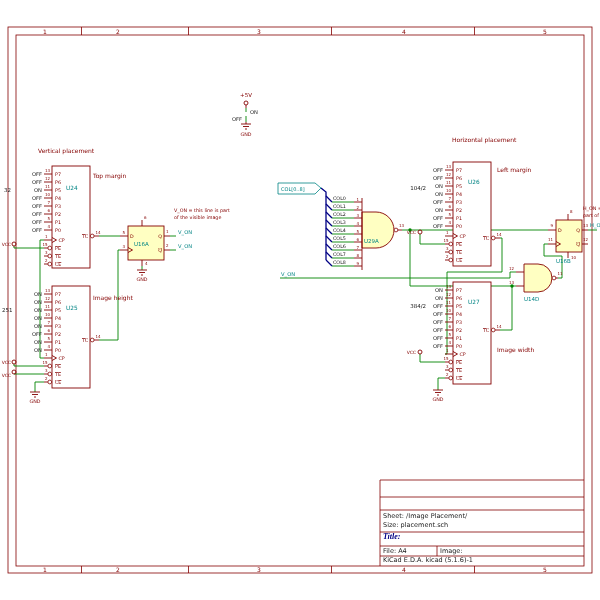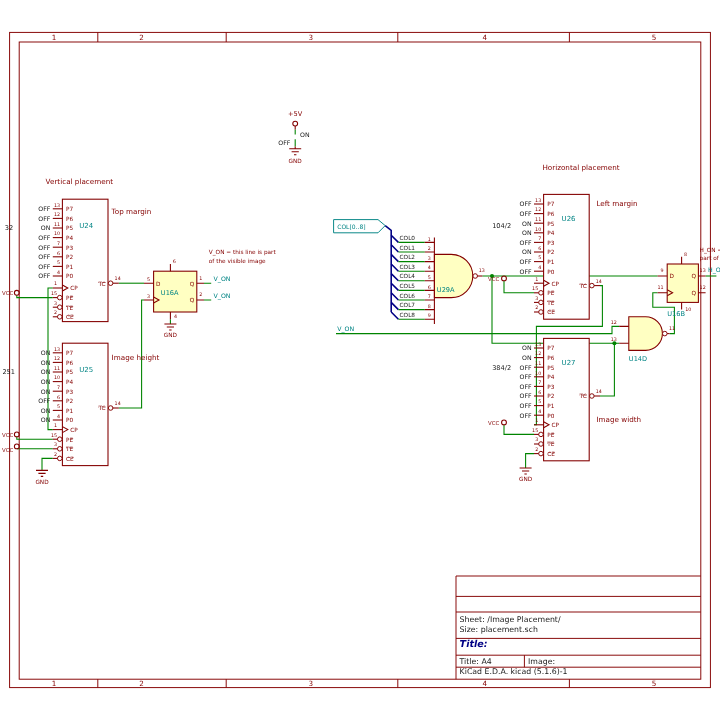--- a/index.html
+++ b/index.html
@@ -12,21 +12,21 @@
   .s-frame{stroke:#840000;stroke-width:0.8;fill:none}
   .s-red{stroke:#840000;stroke-width:0.9;fill:none}
   .s-green{stroke:#008400;stroke-width:0.9;fill:none}
   .s-blue{stroke:#000084;stroke-width:1.3;fill:none}
   .f-body{fill:#FFFFC2;stroke:#840000;stroke-width:0.9}
   .f-white{fill:#ffffff;stroke:#840000;stroke-width:0.9}
   .f-bubble{fill:#ffffff;stroke:#840000;stroke-width:0.8}
   .dot{fill:#008400}
   .tb{position:absolute;left:380px;top:510px;width:204px;height:56px;font-size:6.5px;color:#1a1a1a;}
   .tb>div{position:absolute;white-space:nowrap;}
-  .tb-title{color:#000084;font-weight:bold;font-style:italic;font-size:8px;}
+  .tb-title{color:#000084;font-weight:bold;font-style:italic;font-size:8px;font-family:Liberation Serif, serif;}
 </style>
 </head>
 <body>
 
 <div id="stage">
 <svg id="schematic" width="600" height="600" viewBox="0 0 600 600">
 
   <g>
     <rect class="s-frame" x="8" y="27" width="584" height="546"></rect>
     <rect class="s-frame" x="16" y="35" width="568" height="531"></rect>
@@ -435,17 +435,17 @@
         <text x="416" y="354" font-size="4.5" class="c-red" text-anchor="end">VCC</text>
         <text x="35" y="403" font-size="4.8" class="c-red" text-anchor="middle">GND</text>
         <text x="438" y="401" font-size="4.8" class="c-red" text-anchor="middle">GND</text>
       </g>
 </svg>
 
 <div class="tb">
   <div style="top:2px;left:3px">Sheet: /Image Placement/</div>
   <div style="top:11px;left:3px">Size: placement.sch</div>
   <div style="top:22px;left:3px" class="tb-title">Title:</div>
-  <div style="top:37px;left:3px">Title: A4</div>
+  <div style="top:37px;left:3px">File: A4</div>
   <div style="top:37px;left:60px">Image:</div>
   <div style="top:46px;left:3px">KiCad E.D.A.  kicad (5.1.6)-1</div>
 </div>
 </div>
 
 </body></html>

